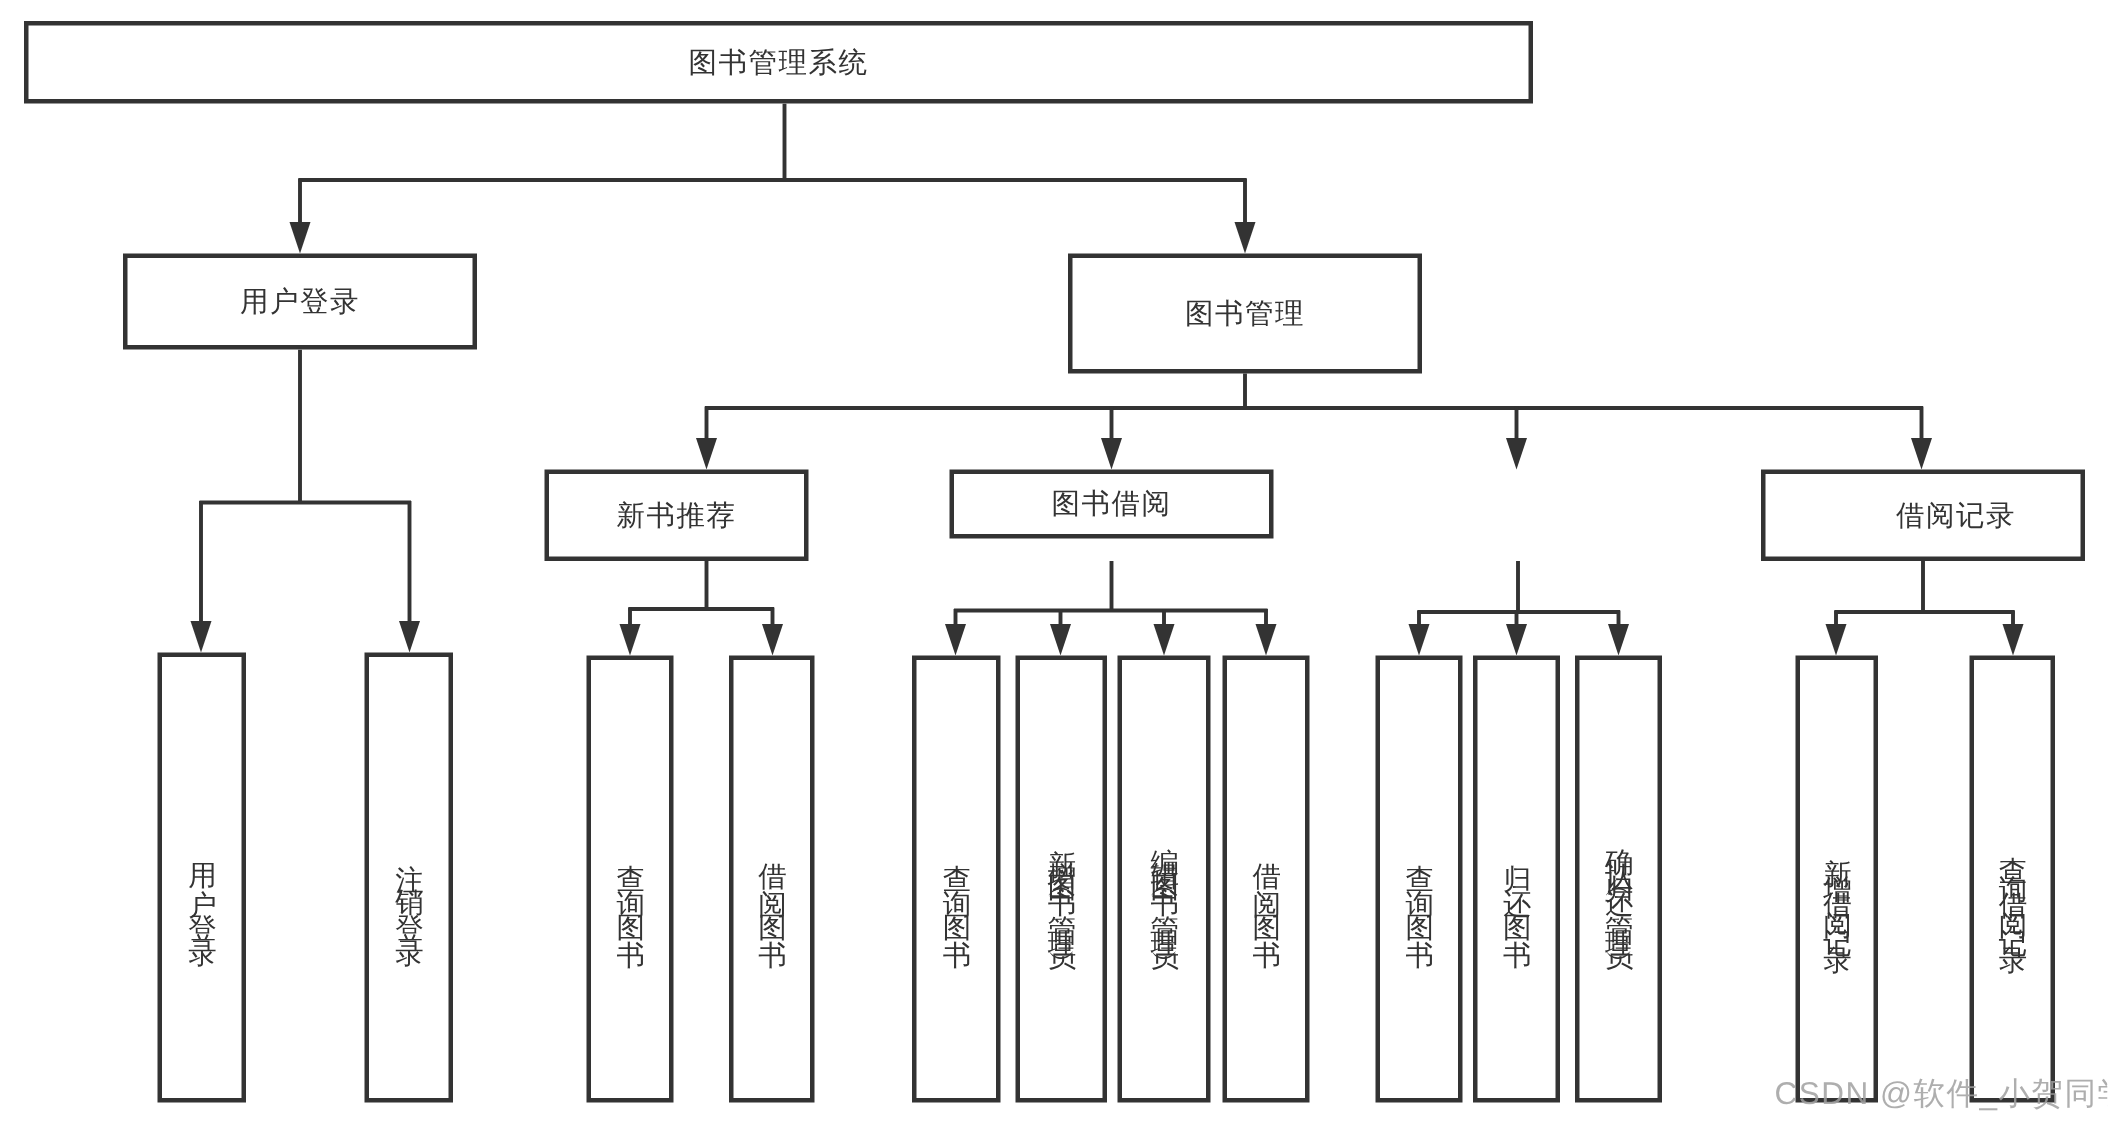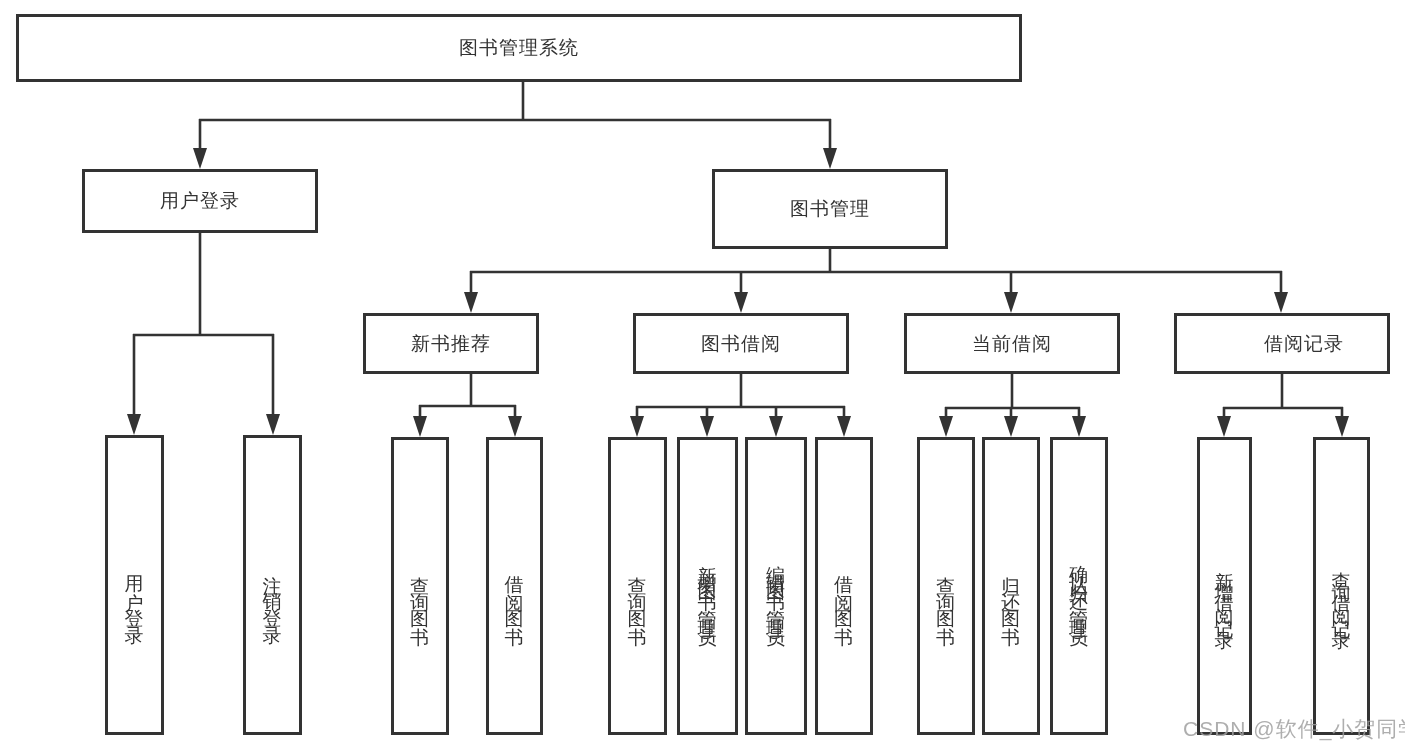--- a/index.html
+++ b/index.html
@@ -33,25 +33,25 @@
   .watermark{
     position:absolute;
     left:1183px;top:715px;
     font-size:21px;
     color:rgba(160,160,160,0.85);
     letter-spacing:1px;
     white-space:nowrap;
     z-index:5;
   }
   
-  #n-root{left:16px;top:14px;width:1006px;height:68px;}
+  #n-root{left:16px;top:14px;width:1006px;height:55px;}
   #n-user-login{left:82px;top:169px;width:236px;height:64px;}
   #n-book-mgmt{left:712px;top:169px;width:236px;height:80px;}
   #n-new-book{left:363px;top:313px;width:176px;height:61px;}
-  #n-book-borrow{left:633px;top:313px;width:216px;height:61px;}
+  #n-book-borrow{left:633px;top:313px;width:216px;height:46px;}
   #n-cur-borrow{left:904px;top:313px;width:216px;height:61px;}
   #n-borrow-rec{left:1174px;top:313px;width:216px;height:61px;padding-left:44px;}
   #n-l-login{left:105px;top:435px;width:59px;height:300px;}
   #n-l-logout{left:243px;top:435px;width:59px;height:300px;}
   #n-l-query1{left:391px;top:437px;width:58px;height:298px;}
   #n-l-borrow1{left:486px;top:437px;width:57px;height:298px;}
   #n-l-query2{left:608px;top:437px;width:59px;height:298px;}
   #n-l-addbook{left:677px;top:437px;width:61px;height:298px;}
   #n-l-editbook{left:745px;top:437px;width:62px;height:298px;}
   #n-l-borrow2{left:815px;top:437px;width:58px;height:298px;}
@@ -142,23 +142,20 @@
   <div class="box hbox" id="n-book-mgmt">
     <span>图书管理</span>
   </div>
 
   <div class="box hbox" id="n-new-book">
     <span>新书推荐</span>
   </div>
   <div class="box hbox" id="n-book-borrow">
     <span>图书借阅</span>
   </div>
-  <div class="box hbox" id="n-cur-borrow">
-    <span>当前借阅</span>
-  </div>
   <div class="box hbox" id="n-borrow-rec">
     <span>借阅记录</span>
   </div>
 
   <div class="box vbox v4" id="n-l-login">
     <span>用户登录</span>
   </div>
   <div class="box vbox v4" id="n-l-logout">
     <span>注销登录</span>
   </div>

